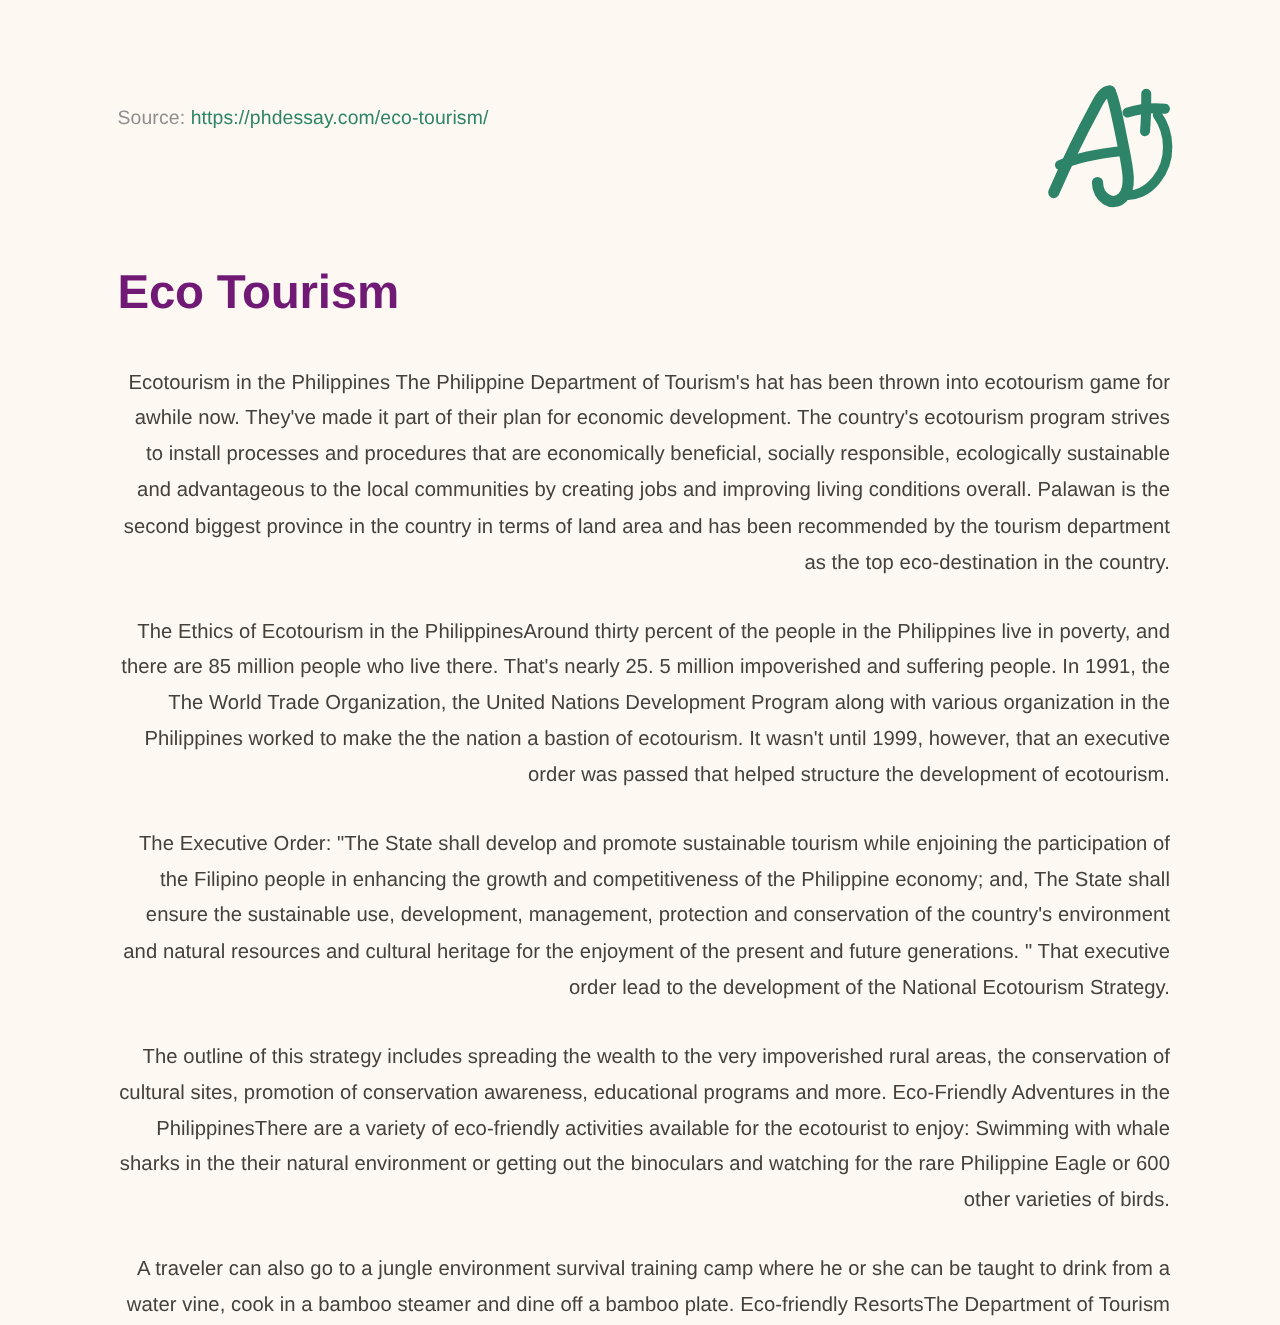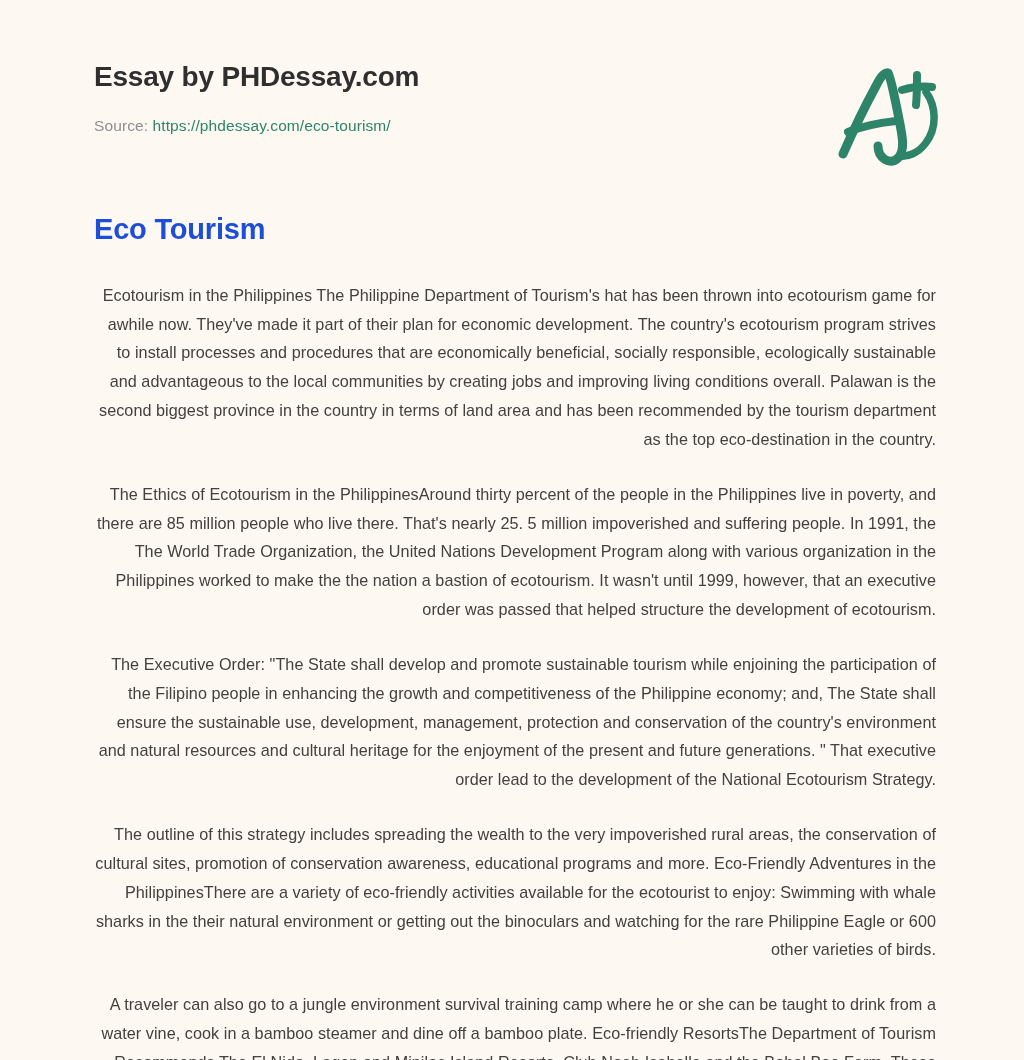--- a/index.html
+++ b/index.html
@@ -71,23 +71,23 @@
   }
   .logo svg { display: block; width: 120px; height: 110px; }
 
   
   .article {
     padding: 0 88px 40px 94px;
   }
 
   .article-title {
     margin: 62px 0 0 0;
-    font-size: 29px;
+    font-size: 38px;
     font-weight: bold;
-    color: #1d4ed8;
+    color: #701a75;
     letter-spacing: -0.2px;
     line-height: 1.2;
   }
 
   .body-copy {
     margin-top: 34px;
   }
 
   .body-copy p {
     margin: 0 0 26px 0;
@@ -101,21 +101,20 @@
 
   .body-copy p:last-child { margin-bottom: 0; }
 </style>
 </head>
 <body>
 
 <div class="page">
 
   <div class="header">
 
-    <h1 class="brand-title">Essay by PHDessay.com</h1>
 
     <p class="source-line">
       <span class="source-label">Source:</span>
       <a class="source-url" href="#">https://phdessay.com/eco-tourism/</a>
     </p>
 
     <div class="logo">
       <svg viewBox="0 0 120 110" xmlns="http://www.w3.org/2000/svg">
         <g fill="none" stroke="#2e8468" stroke-linecap="round" stroke-linejoin="round">
 

